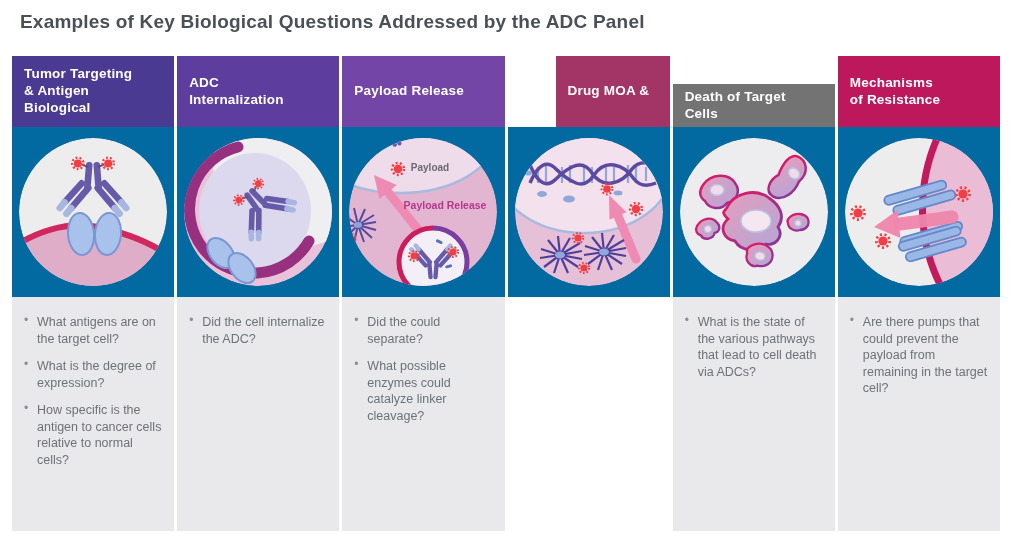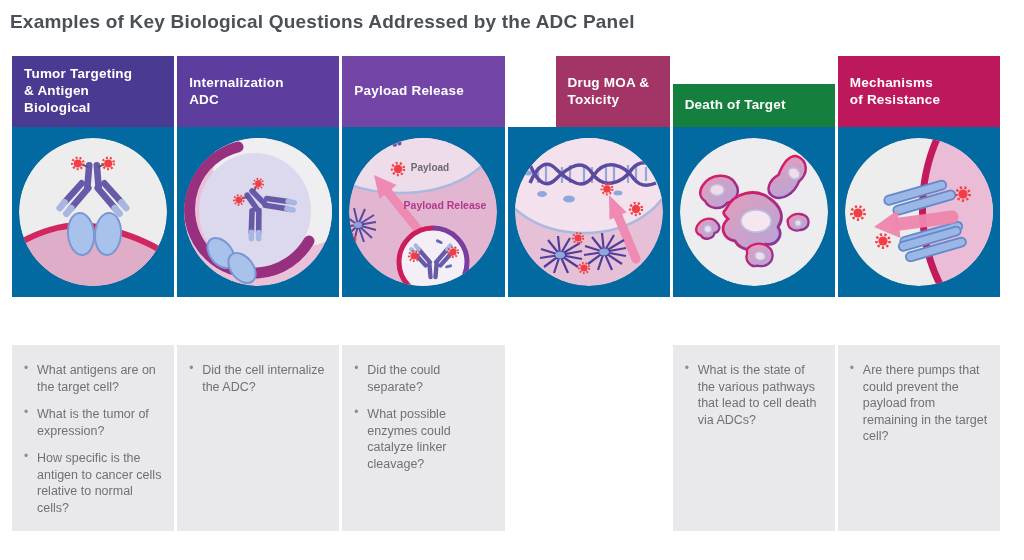--- a/index.html
+++ b/index.html
@@ -1,25 +1,25 @@
 <!DOCTYPE html>
 <html><head>
 <meta charset="utf-8">
 <style>
   * { margin:0; padding:0; box-sizing:border-box; }
   body { font-family:"Liberation Sans", sans-serif; background:#ffffff; }
   .page { width:1024px; height:560px; background:#ffffff; overflow:hidden; position:relative; }
-  .title { font-size:19px; font-weight:bold; color:#4a5056; margin:11px 0 0 10px; letter-spacing:.2px; }
+  .title { font-size:19px; font-weight:bold; color:#4a5056; margin:11px 0 0 20px; letter-spacing:.2px; }
   .grid { margin:23px 0 0 12px; width:988px; display:grid; grid-template-columns:repeat(6,1fr); column-gap:3px; }
   .col { display:grid; grid-template-rows:71px 170px 234px; }
   .hdr { color:#ffffff; font-weight:bold; font-size:13.5px; line-height:1.25; letter-spacing:.2px;
          display:flex; flex-direction:column; justify-content:center; padding:0 12px; }
   .hdr span { display:block; }
   .illo { background:#0369a1; display:flex; align-items:center; justify-content:center; }
-  .qbox { background:#e9e9ec; padding:17px 10px 10px 8px;margin-top:48px; }
+  .qbox { background:#e9e9ec; padding:17px 10px 10px 8px; }
   .qbox ul { list-style:none; }
   .qbox li { font-size:12.5px; color:#6e7177; line-height:1.32; margin:0 0 11px 0; padding-left:17px; position:relative; }
   .qbox li::before { content:"•"; position:absolute; left:4px; top:-1px; color:#8b8e94; font-size:12px; }
   svg text { font-family:"Liberation Sans", sans-serif; font-weight:bold; }
 </style>
 </head>
 <body>
 
 <div class="page">
   <h1 class="title">Examples of Key Biological Questions Addressed by the ADC Panel</h1>
@@ -58,30 +58,30 @@
             <path d="M -5,110 C 30,88 60,85 85,91 C 110,97 135,106 155,122" stroke="#d2265e" stroke-width="6" fill="none"></path>
             <ellipse cx="63" cy="97" rx="13" ry="21" fill="#a9c2ec" stroke="#7b97d3" stroke-width="2" transform="rotate(-5 63 97)"></ellipse>
             <ellipse cx="90" cy="97" rx="13" ry="21" fill="#a9c2ec" stroke="#7b97d3" stroke-width="2" transform="rotate(5 90 97)"></ellipse>
             <use href="#ab1" transform="translate(75,53) scale(0.95)"></use>
           </g>
         </svg>
       </div>
       <div class="qbox">
         <ul>
           <li>What antigens are on the target cell?</li>
-          <li>What is the tumor of expression?</li>
+          <li>What is the degree of expression?</li>
           <li>How specific is the antigen to cancer cells relative to normal cells?</li>
         </ul>
       </div>
     </div>
 
     <div class="col">
       <div class="hdr" style="background-color: rgb(93, 61, 158);">
+        <span>ADC</span>
         <span>Internalization</span>
-        <span>ADC</span>
       </div>
       <div class="illo">
         <svg width="150" height="150" viewBox="0 0 150 150">
           <defs>
             <clipPath id="c2">
                 <circle cx="75" cy="75" r="74"></circle>
               </clipPath>
             <g id="ab2">
               <path d="M-4,-26 L-6,-2 M4,-26 L6,-2 M-5,-2 L-23,19 M5,-2 L23,19 M-12,-7 L-30,13 M12,-7 L30,13" stroke="#675aa8" stroke-width="7" stroke-linecap="round" fill="none"></path>
               <path d="M-23,19 L-28,25 M-30,13 L-35,19 M23,19 L28,25 M30,13 L35,19" stroke="#a8b6e2" stroke-width="7" stroke-linecap="round" fill="none"></path>
@@ -162,21 +162,20 @@
         <ul>
           <li>Did the could separate?</li>
           <li>What possible enzymes could catalyze linker cleavage?</li>
         </ul>
       </div>
     </div>
 
     <div class="col">
       <div class="hdr" style="background-color: rgb(162, 53, 102); margin-left: 48px;">
         <span>Drug MOA &amp;</span>
-        <span>Toxicity</span>
       </div>
       <div class="illo">
         <svg width="150" height="150" viewBox="0 0 150 150">
           <defs>
             <clipPath id="c4">
                 <circle cx="75" cy="75" r="74"></circle>
               </clipPath>
             <g id="pl4">
                 <circle r="4.2" fill="#f23e44"></circle>
                 <circle r="6" fill="none" stroke="#f23e44" stroke-width="2.4" stroke-dasharray="2 2.2"></circle>
@@ -207,22 +206,23 @@
               <ellipse rx="5" ry="3.5" fill="#8fa8dc"></ellipse>
             </g>
             <use href="#pl4" transform="translate(64,101) scale(0.85)"></use>
             <use href="#pl4" transform="translate(70,131) scale(0.85)"></use>
           </g>
         </svg>
       </div>
     </div>
 
     <div class="col">
-      <div class="hdr" style="background-color: #15803d; margin-top: 28px;">
+      <div class="hdr" style="background-color: #737373; margin-top: 28px;">
         <span>Death of Target</span>
+        <span>Cells</span>
       </div>
       <div class="illo">
         <svg width="150" height="150" viewBox="0 0 150 150">
           <defs>
             <clipPath id="c5">
                 <circle cx="75" cy="75" r="74"></circle>
               </clipPath>
             <linearGradient id="bf5" x1="0" y1="0" x2="1" y2="1">
               <stop offset="0" stop-color="#e49ebc"></stop>
                 <stop offset="1" stop-color="#b4a5d7"></stop>

